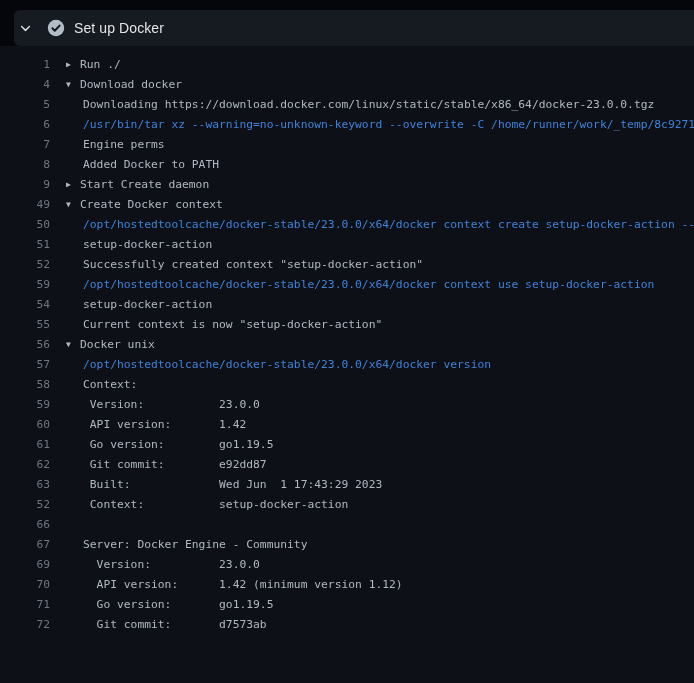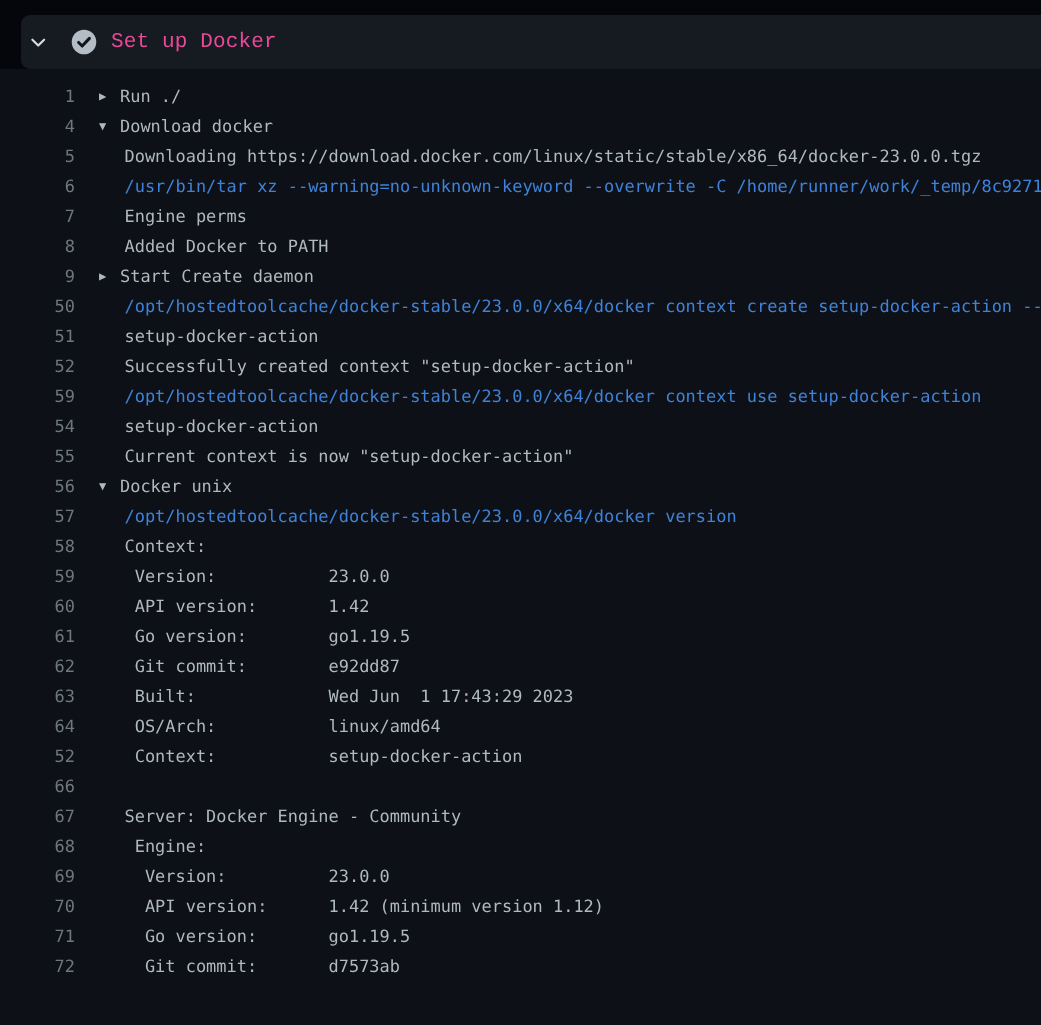--- a/index.html
+++ b/index.html
@@ -13,21 +13,21 @@
   
   .step-header{
     position:absolute;left:14px;top:10px;right:0;height:36px;
     background:#161b22;
     border-radius:6px 0 0 6px;
     display:flex;align-items:center;
     cursor:pointer;
   }
   .chev-box{margin-left:5px;width:13px;height:13px;display:flex;align-items:center;justify-content:center;}
   .status-box{margin-left:15px;width:18px;height:18px;display:flex;align-items:center;justify-content:center;}
-  .step-title{margin-left:9px;color:#ec4899;font-size:14px;font-weight:500;letter-spacing:.1px;font-family:Liberation Mono, monospace;}
+  .step-title{margin-left:9px;color:#e5e5e5;font-size:14px;font-weight:500;letter-spacing:.1px;}
 
   
   .log{
     position:absolute;left:0;top:46px;right:0;bottom:0;
     background:#0d1117;
     padding-top:9px;
     font-family:"DejaVu Sans Mono", monospace;
     font-size:11.3px;
     overflow:hidden;
   }
@@ -73,39 +73,38 @@
 
   <div class="log">
     <div>
         <div class="row"><span class="ln">1</span><span class="cell group"><span class="arrow">▶</span><span>Run ./</span></span></div>
         <div class="row"><span class="ln">4</span><span class="cell group"><span class="arrow">▼</span><span>Download docker</span></span></div>
         <div class="row"><span class="ln">5</span><span class="cell link"><span>Downloading </span><span class="loglink">https://download.docker.com/linux/static/stable/x86_64/docker-23.0.0.tgz</span></span></div>
         <div class="row"><span class="ln">6</span><span class="cell command">/usr/bin/tar xz --warning=no-unknown-keyword --overwrite -C /home/runner/work/_temp/8c9271b2-44f6-4a29</span></div>
         <div class="row"><span class="ln">7</span><span class="cell text">Engine perms</span></div>
         <div class="row"><span class="ln">8</span><span class="cell text">Added Docker to PATH</span></div>
         <div class="row"><span class="ln">9</span><span class="cell group"><span class="arrow">▶</span><span>Start Create daemon</span></span></div>
+        <div class="row"><span class="ln">49</span><span class="cell group"><span class="arrow">▼</span><span>Create Docker context</span></span></div>
         <div class="row"><span class="ln">50</span><span class="cell command">/opt/hostedtoolcache/docker-stable/23.0.0/x64/docker context create setup-docker-action --docker host=unix:///var/run/docker.sock</span></div>
         <div class="row"><span class="ln">51</span><span class="cell text">setup-docker-action</span></div>
         <div class="row"><span class="ln">52</span><span class="cell text">Successfully created context "setup-docker-action"</span></div>
         <div class="row"><span class="ln">59</span><span class="cell command">/opt/hostedtoolcache/docker-stable/23.0.0/x64/docker context use setup-docker-action</span></div>
         <div class="row"><span class="ln">54</span><span class="cell text">setup-docker-action</span></div>
         <div class="row"><span class="ln">55</span><span class="cell text">Current context is now "setup-docker-action"</span></div>
         <div class="row"><span class="ln">56</span><span class="cell group"><span class="arrow">▼</span><span>Docker unix</span></span></div>
         <div class="row"><span class="ln">57</span><span class="cell command">/opt/hostedtoolcache/docker-stable/23.0.0/x64/docker version</span></div>
         <div class="row"><span class="ln">58</span><span class="cell text">Context:</span></div>
         <div class="row"><span class="ln">59</span><span class="cell text"> Version:           23.0.0</span></div>
         <div class="row"><span class="ln">60</span><span class="cell text"> API version:       1.42</span></div>
         <div class="row"><span class="ln">61</span><span class="cell text"> Go version:        go1.19.5</span></div>
         <div class="row"><span class="ln">62</span><span class="cell text"> Git commit:        e92dd87</span></div>
         <div class="row"><span class="ln">63</span><span class="cell text"> Built:             Wed Jun  1 17:43:29 2023</span></div>
-        <div class="row"><span class="ln">64</span><span class="cell text"> OS/Arch:           linux/amd64</span></div>
         <div class="row"><span class="ln">52</span><span class="cell text"> Context:           setup-docker-action</span></div>
         <div class="row"><span class="ln">66</span><span class="cell text"></span></div>
         <div class="row"><span class="ln">67</span><span class="cell text">Server: Docker Engine - Community</span></div>
-        <div class="row"><span class="ln">68</span><span class="cell text"> Engine:</span></div>
         <div class="row"><span class="ln">69</span><span class="cell text">  Version:          23.0.0</span></div>
         <div class="row"><span class="ln">70</span><span class="cell text">  API version:      1.42 (minimum version 1.12)</span></div>
         <div class="row"><span class="ln">71</span><span class="cell text">  Go version:       go1.19.5</span></div>
         <div class="row"><span class="ln">72</span><span class="cell text">  Git commit:       d7573ab</span></div>
       </div>
   </div>
 
 </div>
 
 </body></html>

